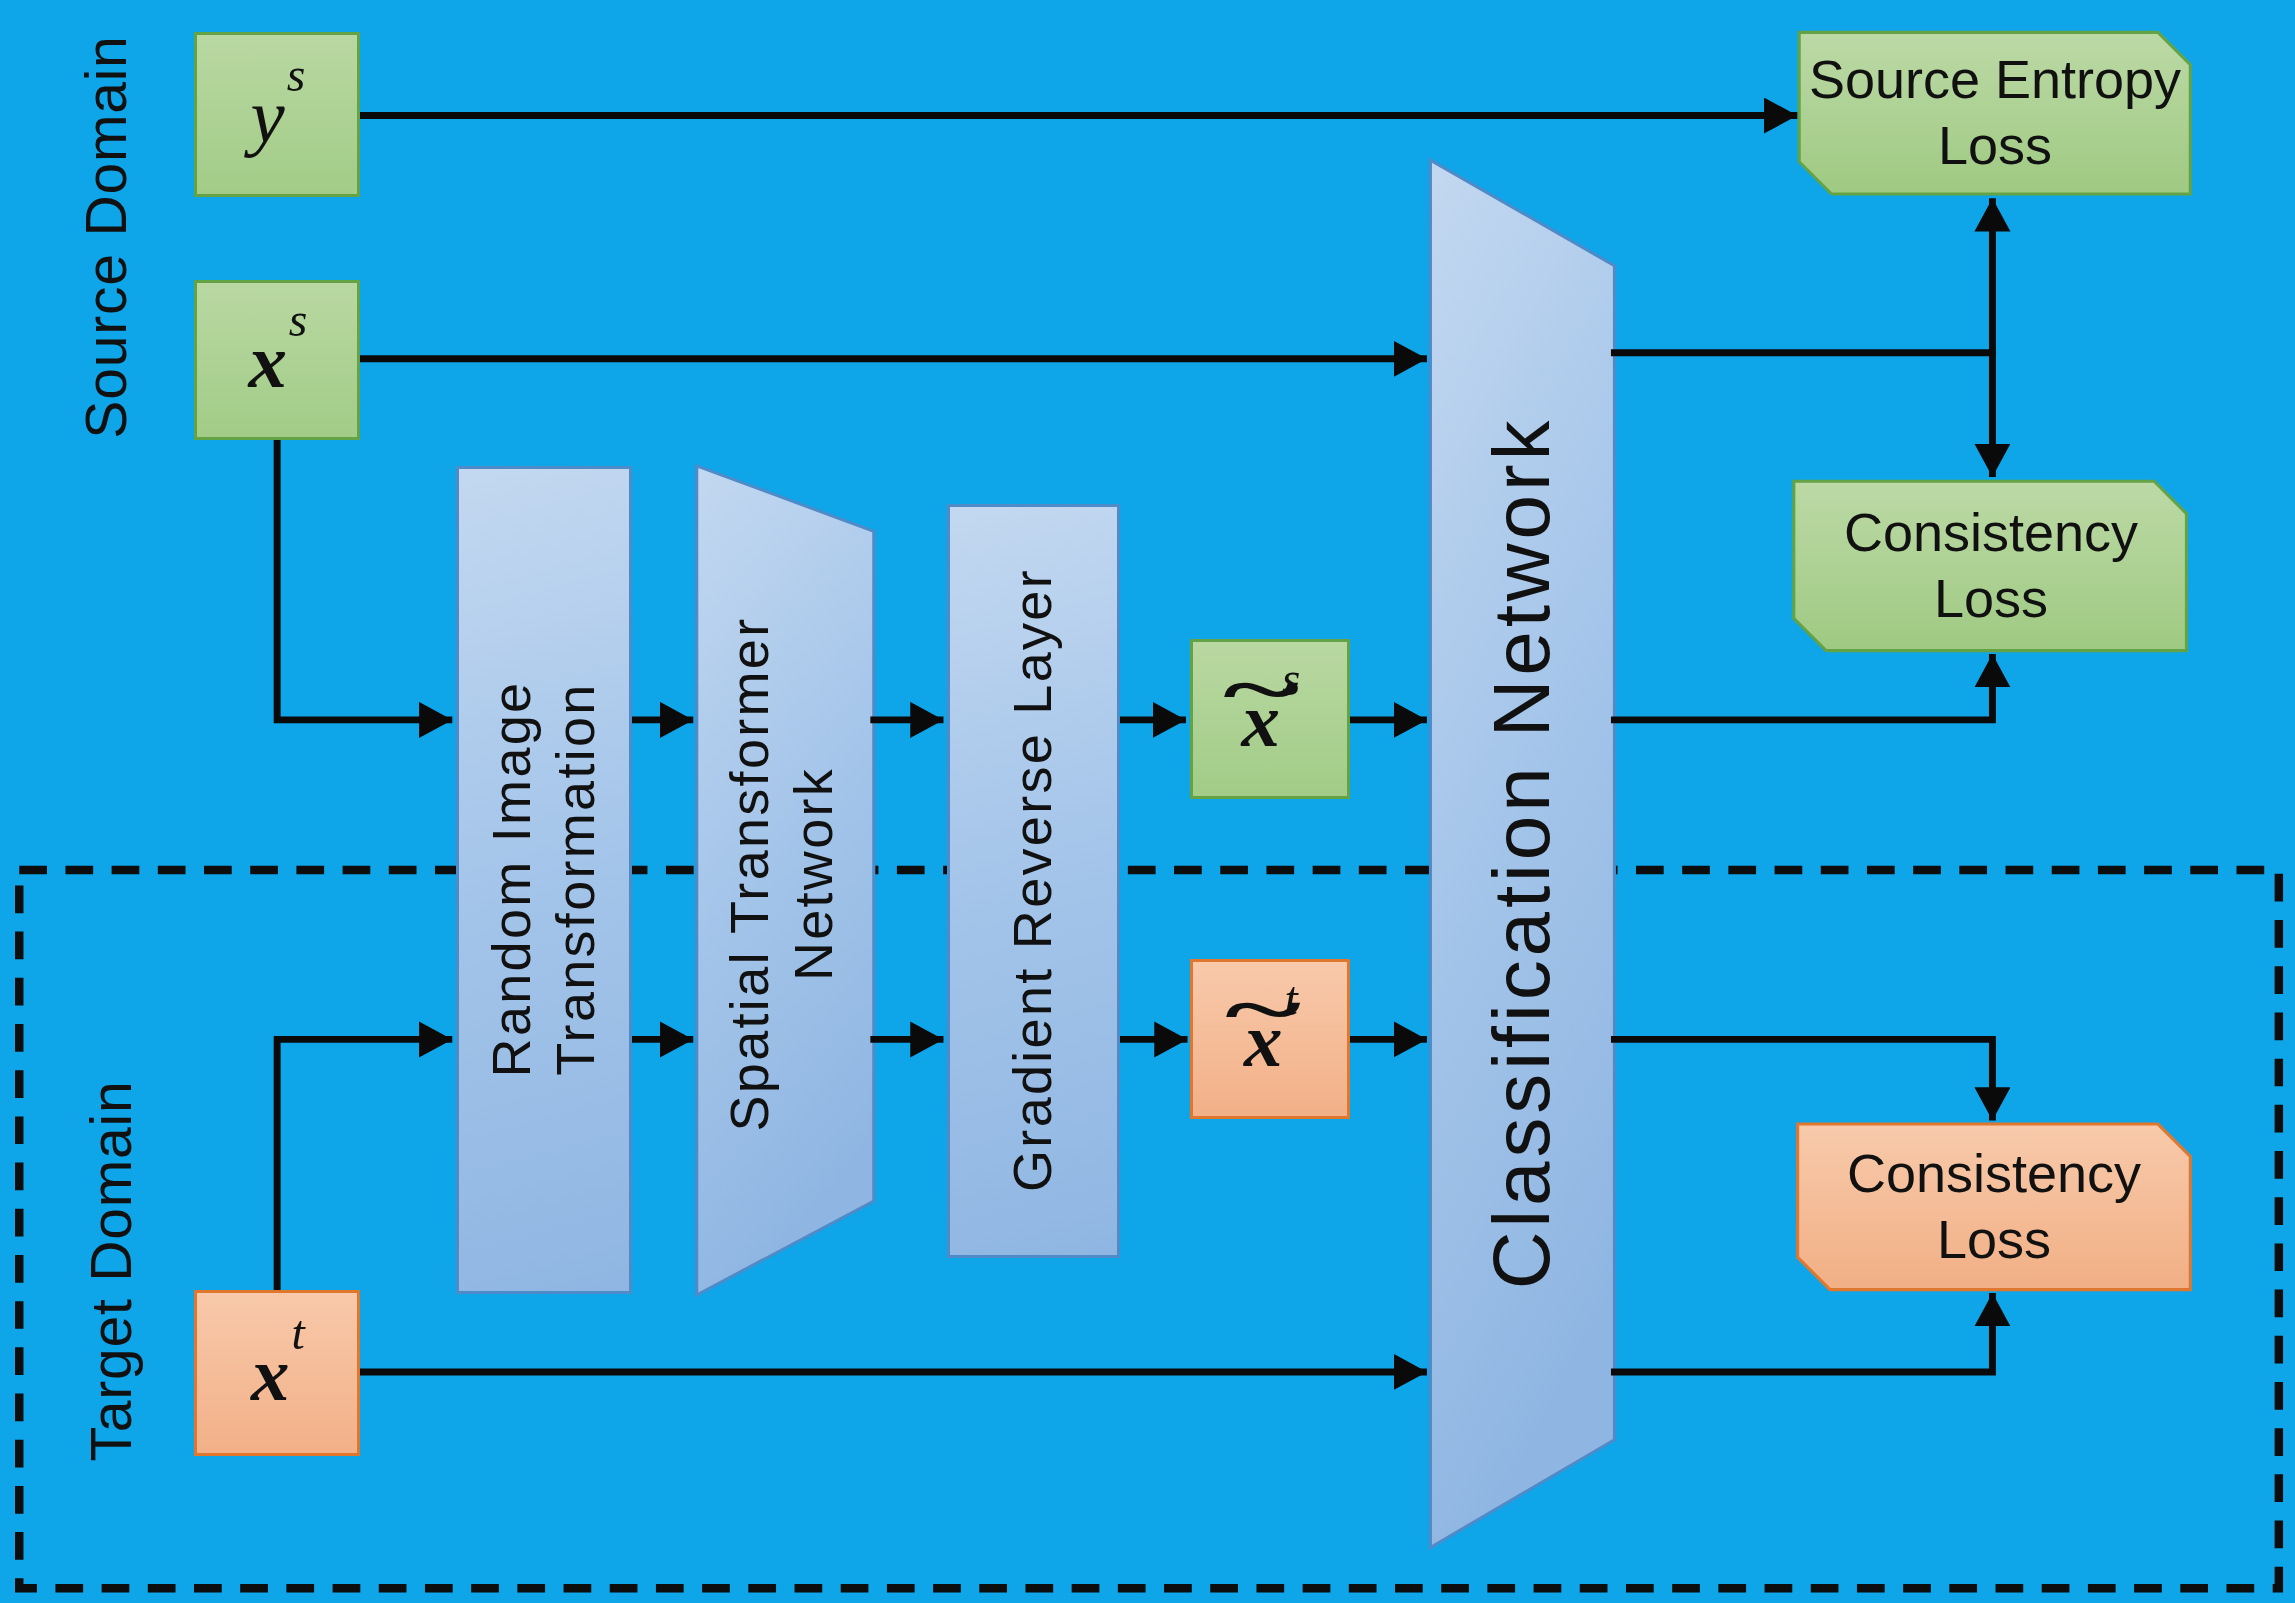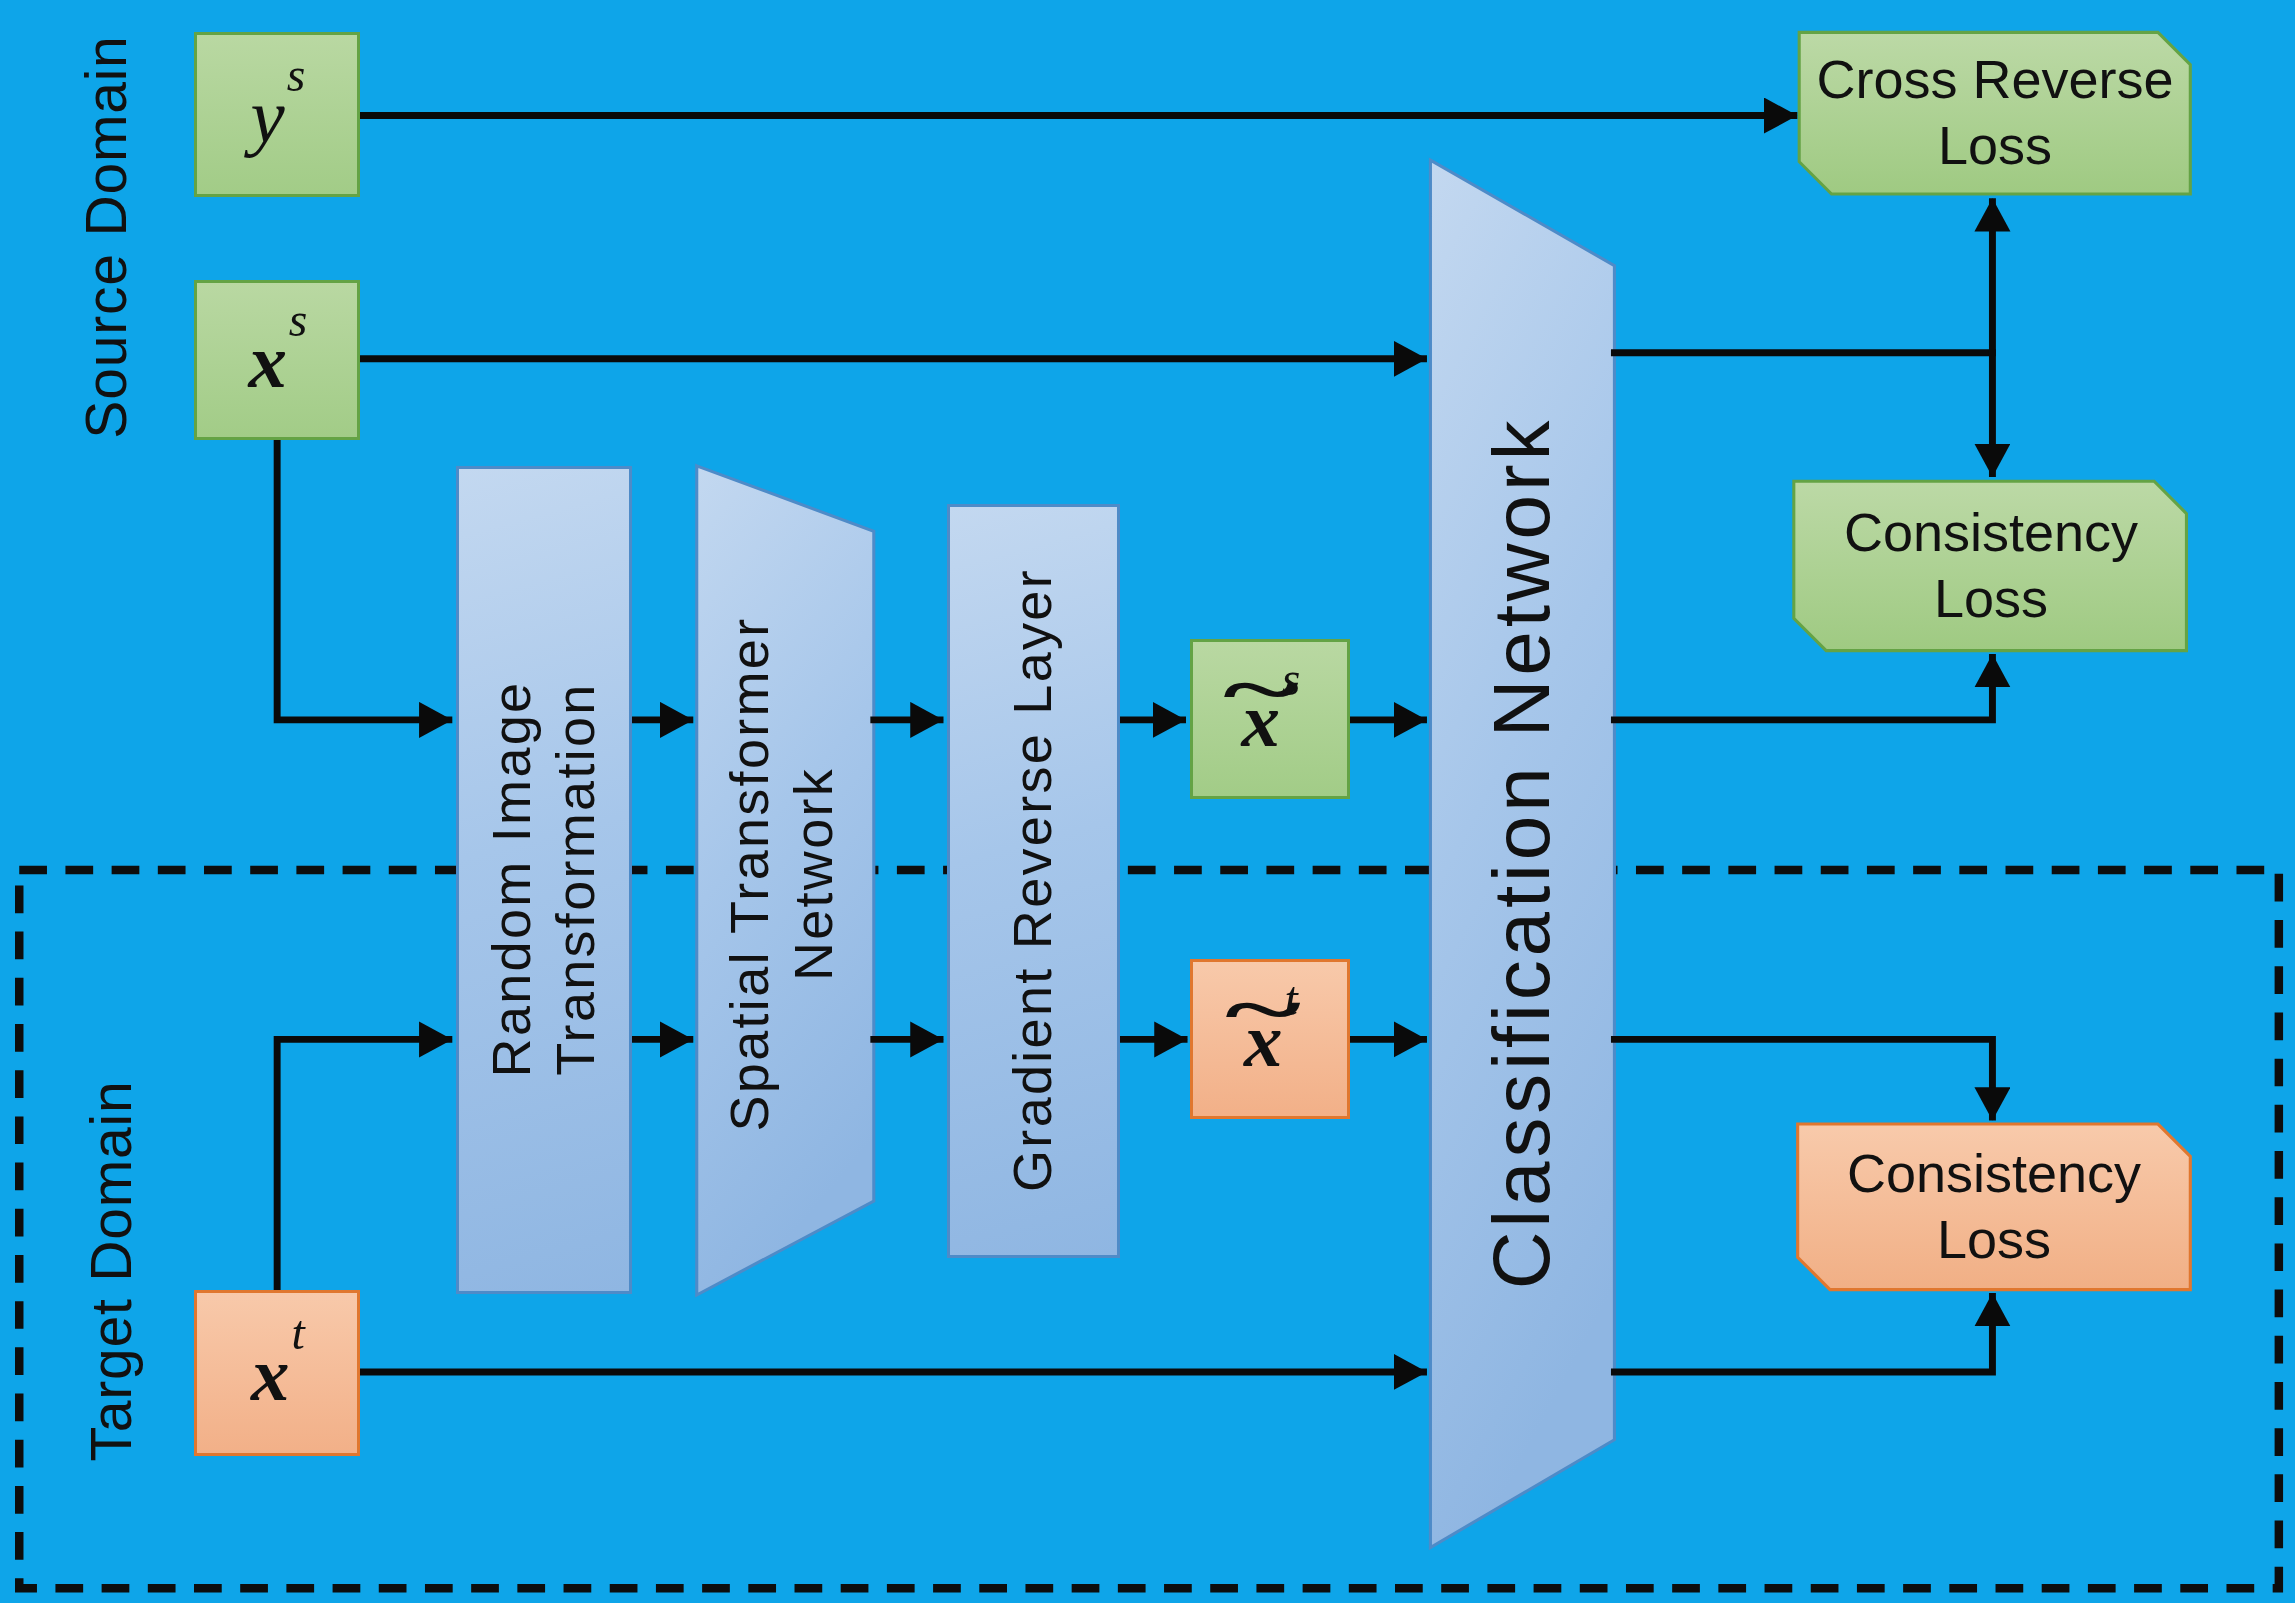--- a/index.html
+++ b/index.html
@@ -151,21 +151,21 @@
   <div class="vlabel block-label" style="left:782px;top:874px">
     <div>Spatial Transformer</div>
     <div>Network</div>
   </div>
 
   <div class="vlabel block-label" style="left:1033px;top:880px">Gradient Reverse Layer</div>
 
   <div class="vlabel cn-label" style="left:1522px;top:853px">Classification Network</div>
 
   <div class="loss-label" style="left:1995px;top:113px">
-    <div>Cross Reverse</div>
+    <div>Source Entropy</div>
     <div>Loss</div>
   </div>
 
   <div class="loss-label" style="left:1991px;top:566px">
     <div>Consistency</div>
     <div>Loss</div>
   </div>
 
   <div class="loss-label" style="left:1994px;top:1207px">
     <div>Consistency</div>

